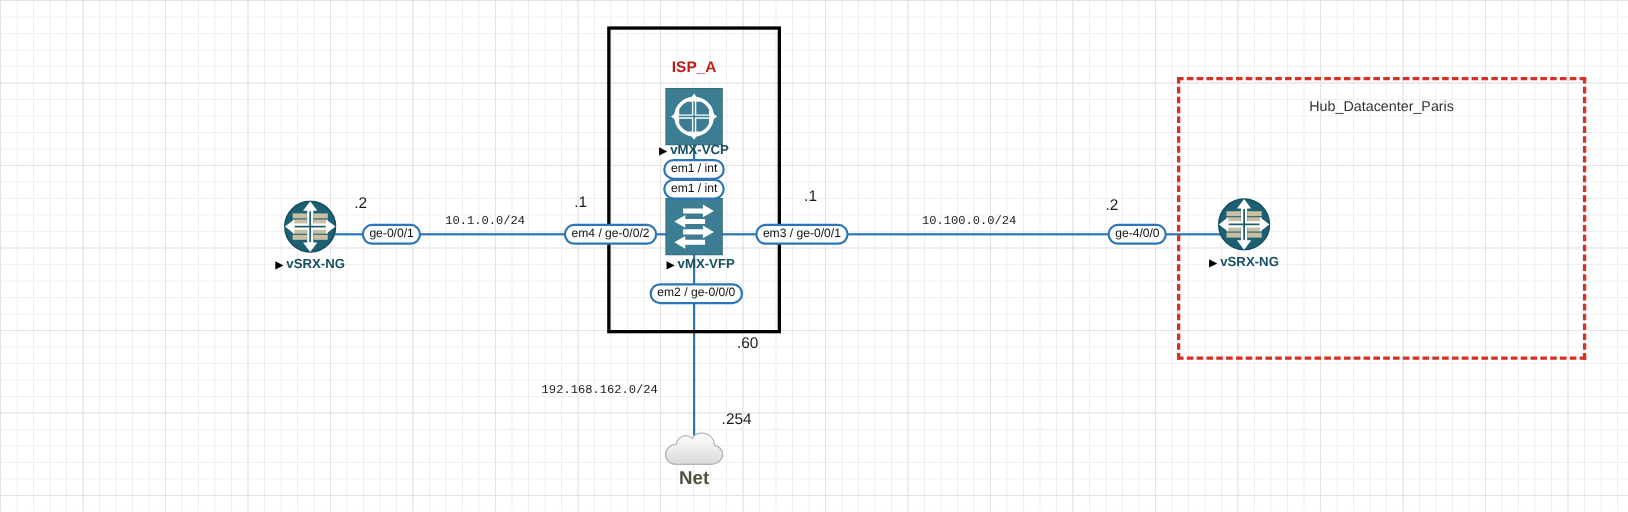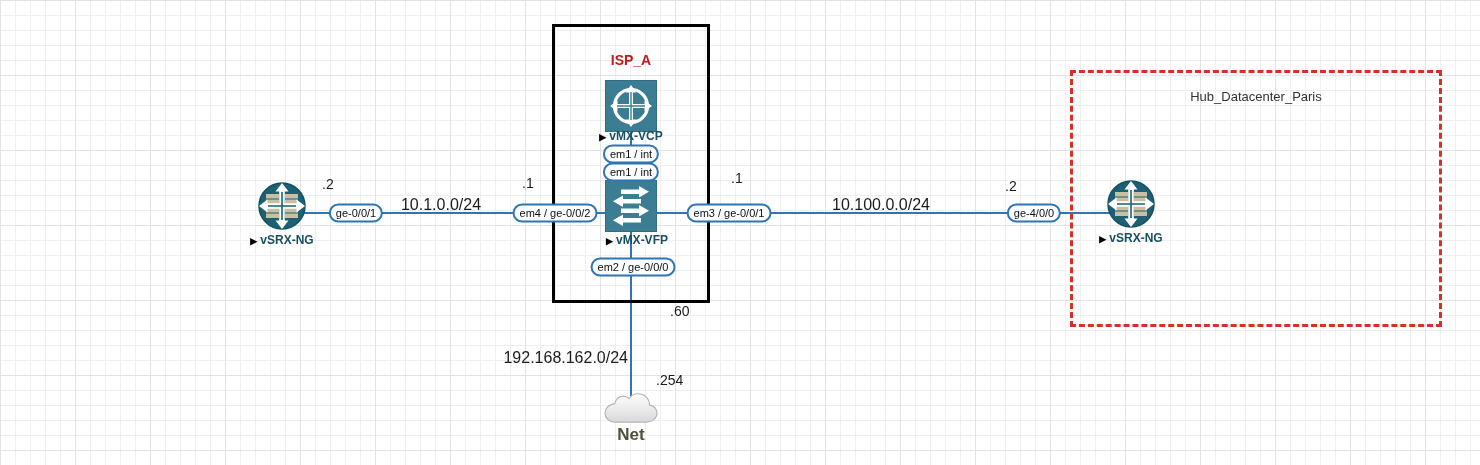--- a/index.html
+++ b/index.html
@@ -32,21 +32,21 @@
   .node-label {
     position:absolute; left:50%; transform:translateX(-50%);
     white-space:nowrap; font-weight:bold; font-size:12px; color:#17505f;
   }
   .node-label .indicator { color:#000; font-size:9px; margin-right:3px; }
   .cloud-label {
     position:absolute; left:50%; transform:translateX(-50%);
     white-space:nowrap; font-weight:bold; font-size:17px; color:#4e523a;
   }
   .iplabel { position:absolute; font-size:14px; color:#1b1b1b; white-space:nowrap; z-index:7; }
-  .netlabel { position:absolute; font-size:16px; color:#1b1b1b; white-space:nowrap; z-index:7; }
+  .netlabel { position:absolute; font-size:11px; color:#1b1b1b; white-space:nowrap; z-index:7;font-family:Liberation Mono, monospace; }
   .center-x { transform:translateX(-50%); }
   .right-x { transform:translateX(-100%); }
   svg { display:block; }
 </style>
 </head>
 <body>
 
 <div class="canvas">
 
   <div class="linkline" style="left:282px; top:212px; width:349px; height:2px;"></div>
@@ -164,15 +164,15 @@
 
   <div class="iplabel" style="left:322px; top:176px;">.2</div>
   <div class="iplabel" style="left:522px; top:175px;">.1</div>
   <div class="iplabel" style="left:731px; top:170px;">.1</div>
   <div class="iplabel" style="left:1005px; top:178px;">.2</div>
   <div class="iplabel" style="left:670px; top:303px;">.60</div>
   <div class="iplabel" style="left:656px; top:372px;">.254</div>
 
   <div class="netlabel center-x" style="left:441px; top:196px;">10.1.0.0/24</div>
   <div class="netlabel center-x" style="left:881px; top:196px;">10.100.0.0/24</div>
-  <div class="netlabel right-x" style="left:628px; top:349px;padding-left:36px;">192.168.162.0/24</div>
+  <div class="netlabel right-x" style="left:598px; top:349px;padding-left:36px;">192.168.162.0/24</div>
 
 </div>
 
 </body></html>

